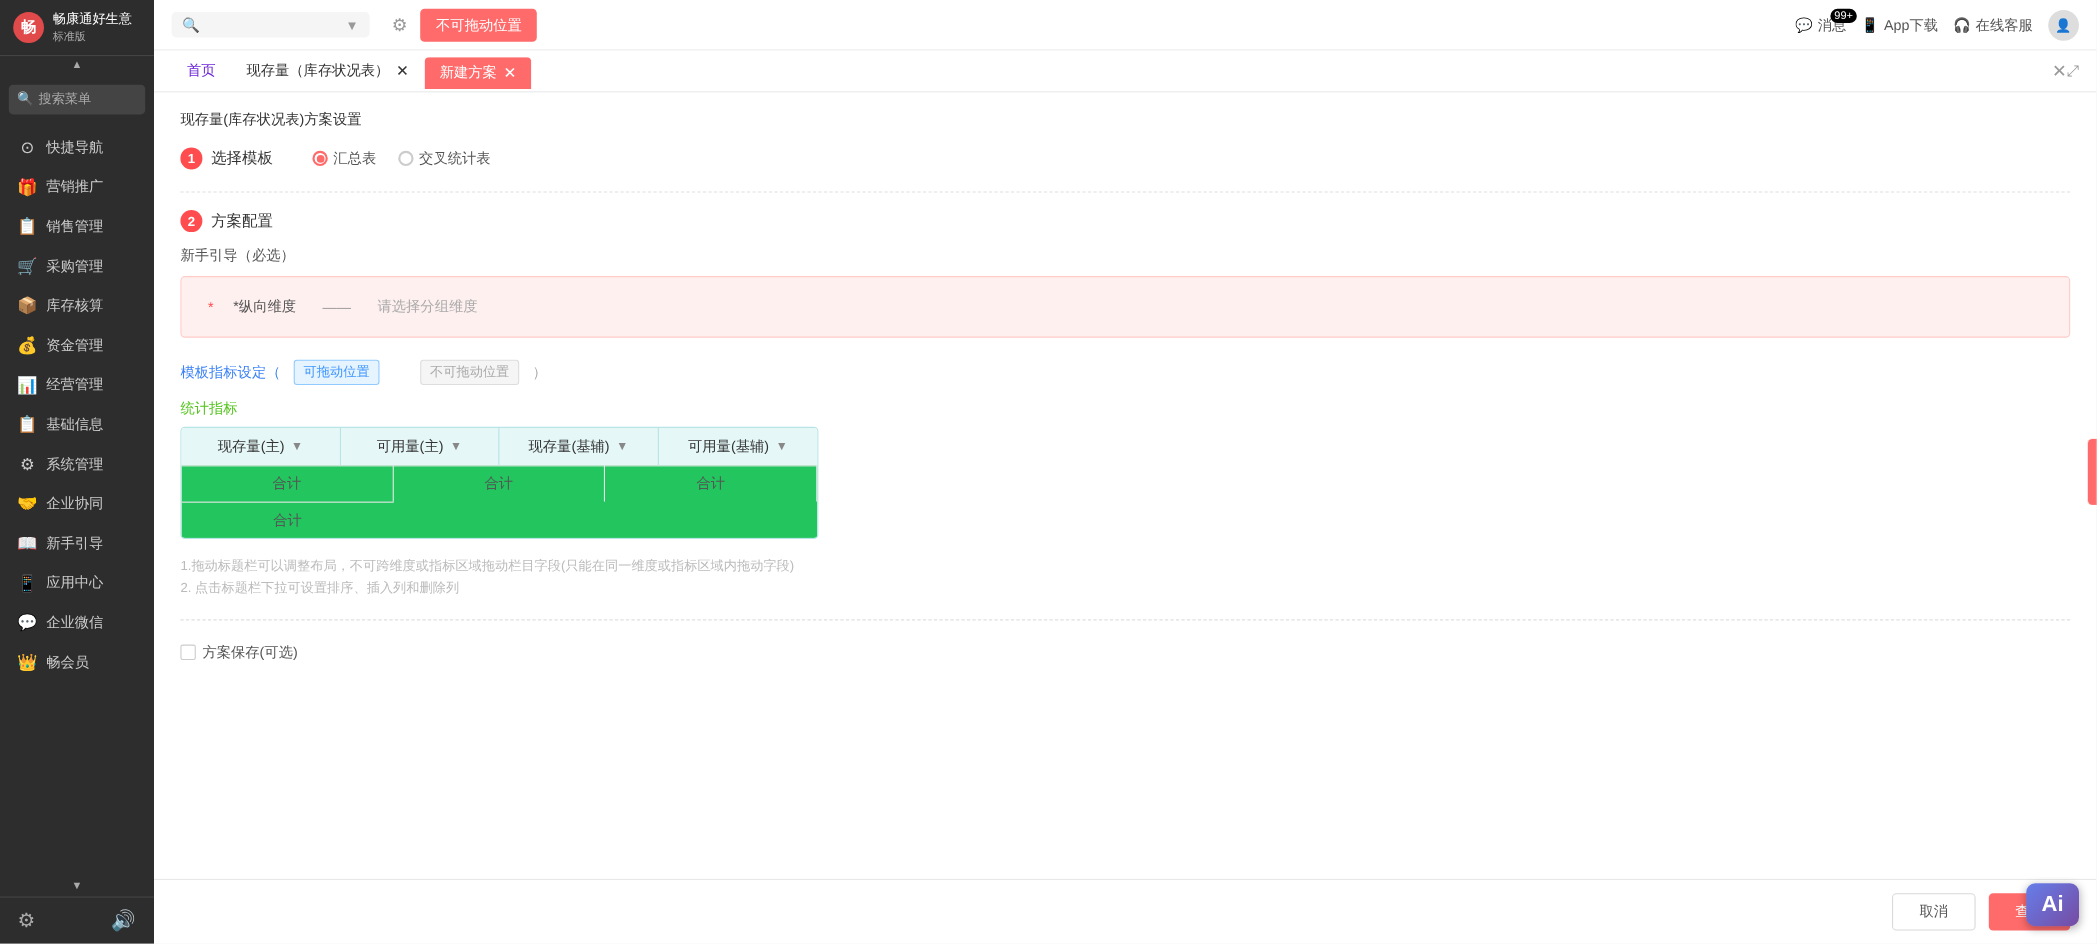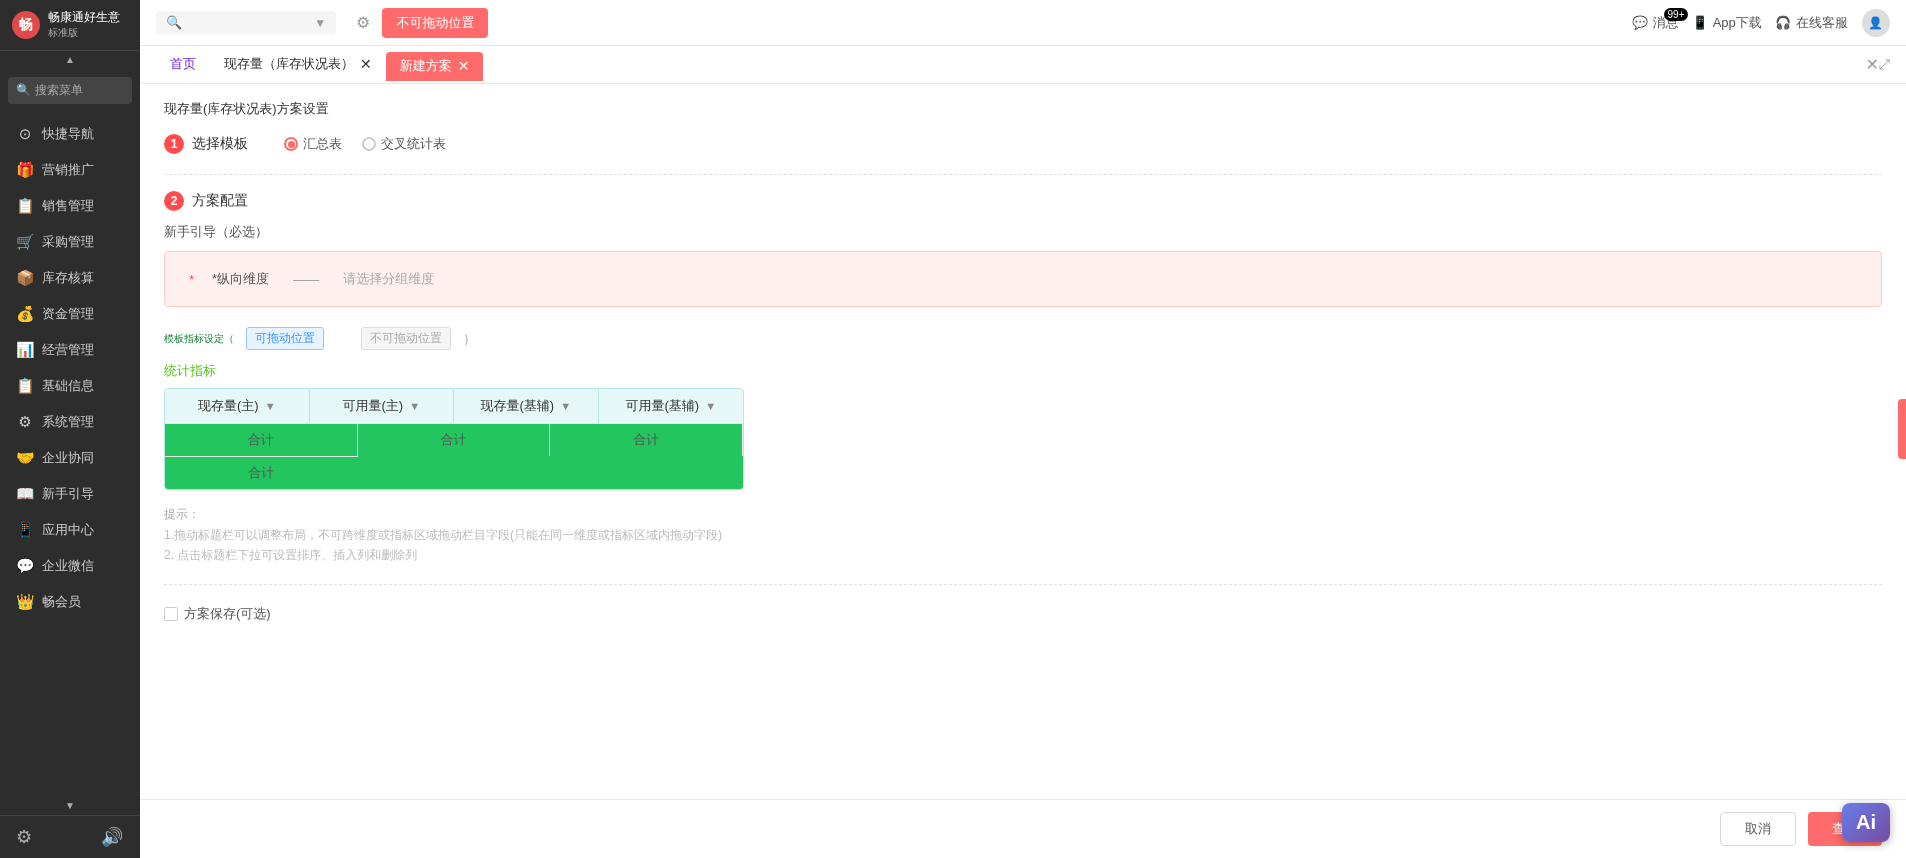--- a/index.html
+++ b/index.html
@@ -223,21 +223,21 @@
       margin-bottom: 20px;
     }
     .dimension-row { display: flex; align-items: center; gap: 16px; }
     .dim-required { color: #ff4d4f; margin-right: 2px; }
     .dim-label { font-size: 13px; color: #555; }
     .dim-dash { color: #999; margin: 0 8px; }
     .dim-placeholder { color: #aaa; font-size: 13px; }
 
     
     .indicator-settings { display: flex; align-items: center; gap: 12px; margin-bottom: 12px; }
-    .indicator-label { font-size: 10px; color: #15803d; }
+    .indicator-label { font-size: 13px; color: #3b82f6; }
     .drag-badge {
       background: #e6f4ff;
       border: 1px solid #91caff;
       color: #4096ff;
       border-radius: 3px;
       padding: 2px 8px;
       font-size: 12px;
     }
     .no-drag-badge {
       background: #f5f5f5;
@@ -572,21 +572,20 @@
             <div class="stats-table-body">
               <div class="stats-body-cell">合计</div>
               <div class="stats-body-cell">合计</div>
               <div class="stats-body-cell">合计</div>
               <div class="stats-body-cell">合计</div>
             </div>
           </div>
         </div>
 
         <div class="tips-section">
-          <div class="tips-title">提示：</div>
           <div class="tips-item">1.拖动标题栏可以调整布局，不可跨维度或指标区域拖动栏目字段(只能在同一维度或指标区域内拖动字段)</div>
           <div class="tips-item">2. 点击标题栏下拉可设置排序、插入列和删除列</div>
         </div>
       </div>
 
       <hr class="divider">
 
       <div class="save-option">
         <div class="checkbox-box"></div>
         <span>方案保存(可选)</span>

